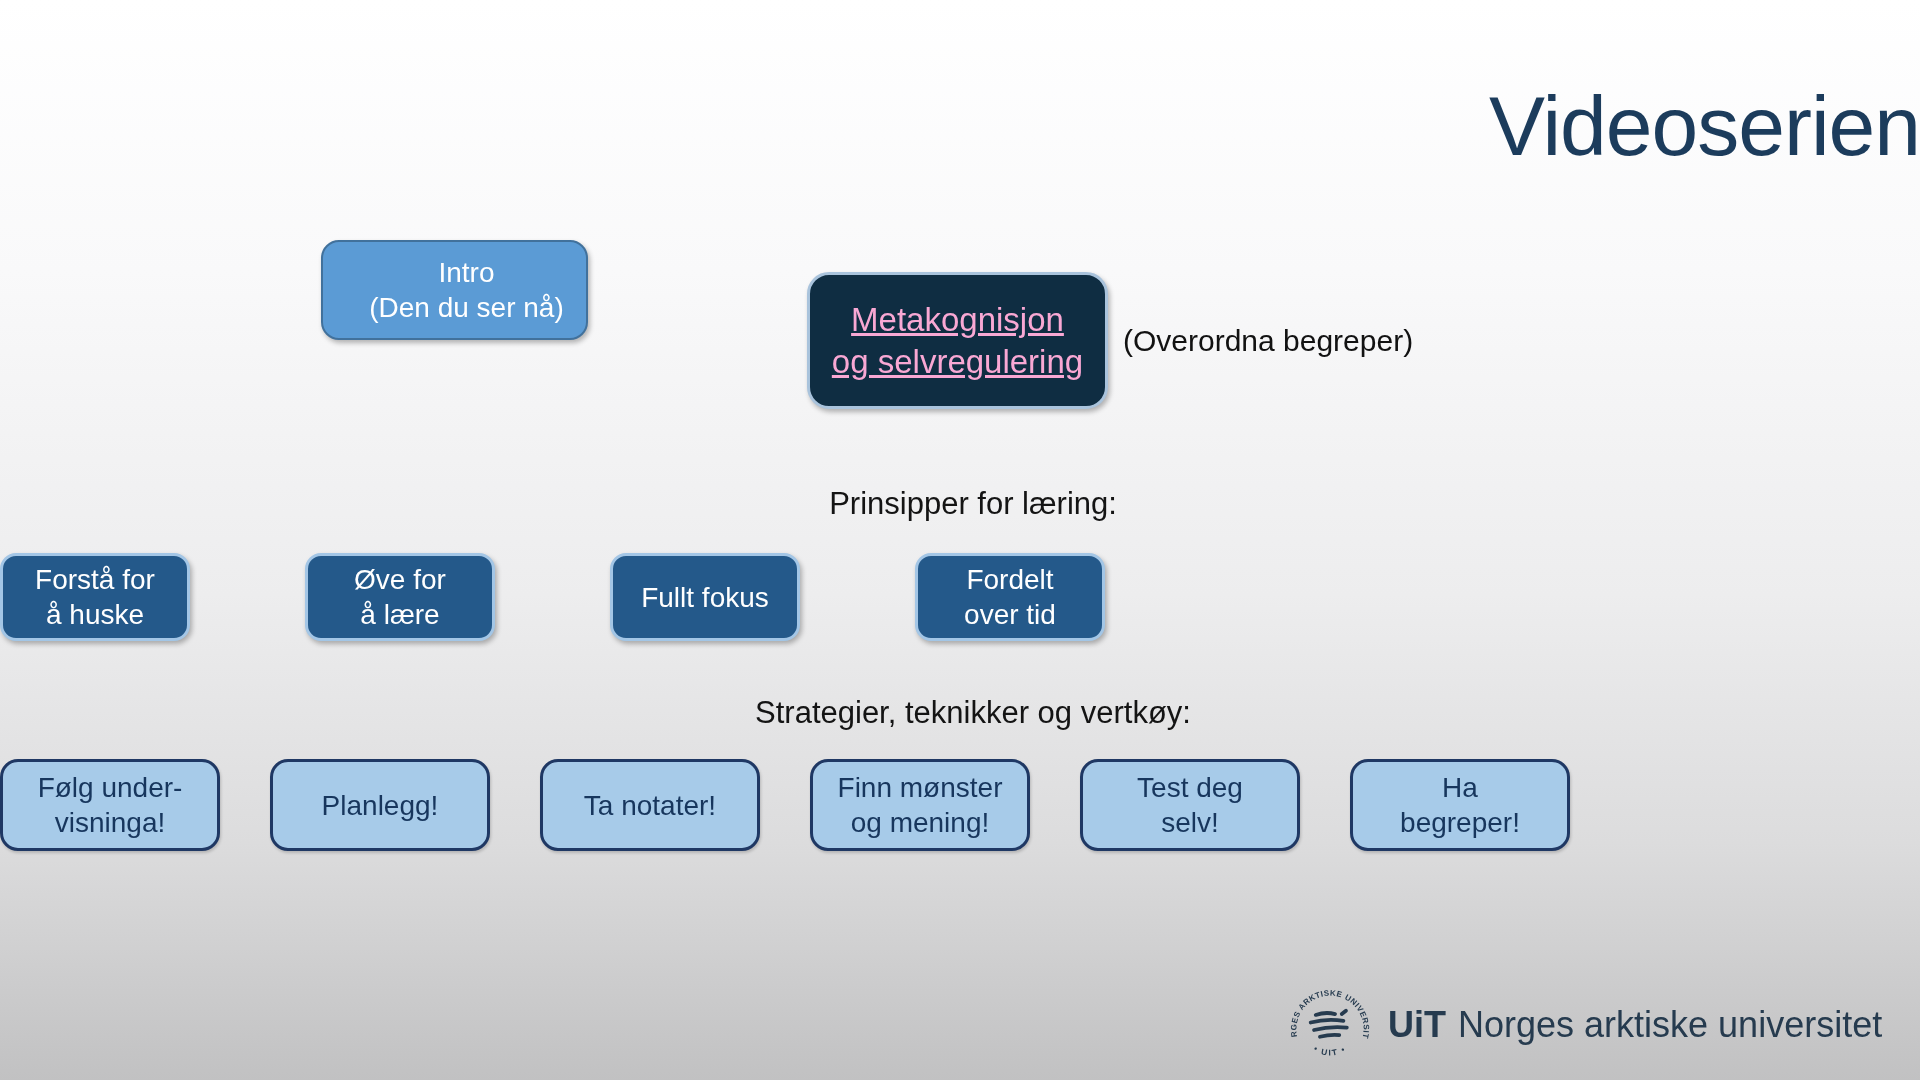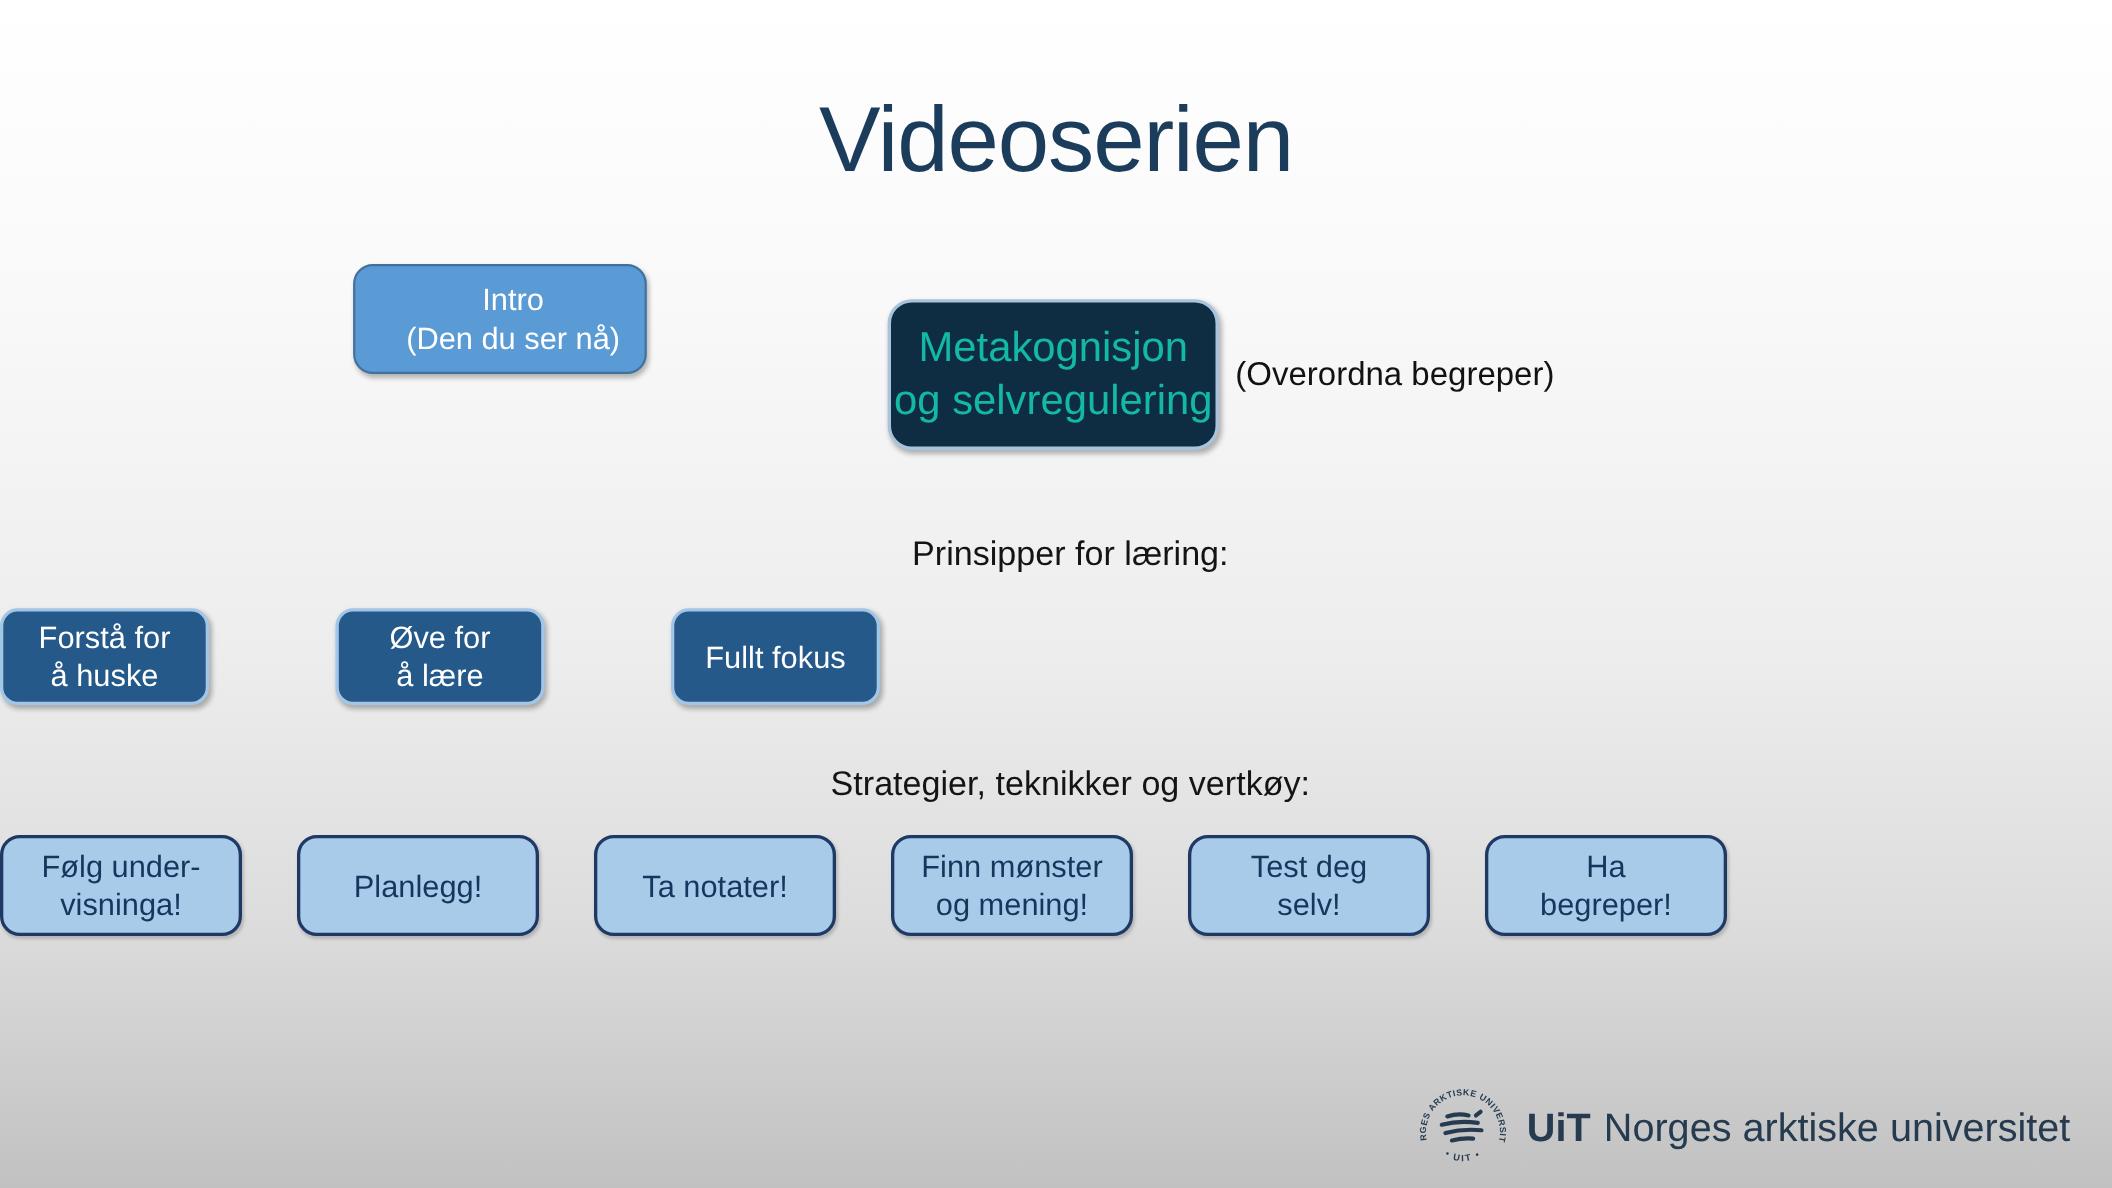--- a/index.html
+++ b/index.html
@@ -19,38 +19,38 @@
   body{
     width:1920px;height:1080px;overflow:hidden;
     font-family:"Liberation Sans", sans-serif;
   }
   .slide{
     position:relative;width:1920px;height:1080px;overflow:hidden;
     background:linear-gradient(180deg,#FFFFFF 0%,#F9F9FA 25%,#EDEDEE 55%,#DCDCDD 78%,#C1C1C2 100%);
   }
   .title{
     position:absolute;top:78px;left:0;width:100%;
-    margin:0;text-align:center;font-weight:400;
+    margin:0;text-align:right;font-weight:400;
     font-size:84px;letter-spacing:-1px;color:var(--title-text);
   }
   .box{
     position:absolute;display:flex;align-items:center;justify-content:center;
     text-align:center;box-sizing:border-box;
     box-shadow:2px 3px 5px rgba(0,0,0,0.28);
   }
   .box-text{white-space:pre-line;line-height:1.25;}
   .intro{
     left:321px;top:240px;width:267px;height:100px;border-radius:18px;
     background:var(--intro-fill);border:2px solid var(--intro-border);
     color:#FFFFFF;font-size:28px;padding-left:24px;
   }
   .meta{
     left:807px;top:272px;width:301px;height:137px;border-radius:22px;
     background:var(--meta-fill);border:3px solid var(--meta-border);
-    color:#14b8a6;font-size:38px;
+    color:#f9a8d4;font-size:33px;text-decoration:underline;
   }
   .meta-caption{
     position:absolute;left:1123px;top:272px;height:137px;
     display:flex;align-items:center;
     font-size:30px;color:#121212;
   }
   .heading{
     position:absolute;left:0;width:100%;text-align:center;
     font-size:31px;color:#141414;padding-left:13px;
   }
@@ -113,20 +113,24 @@
       <span class="box-text">Forstå for
 å huske</span>
     </div>
     <div class="box principle">
       <span class="box-text">Øve for
 å lære</span>
     </div>
     <div class="box principle">
       <span class="box-text">Fullt fokus</span>
     </div>
+    <div class="box principle">
+      <span class="box-text">Fordelt
+over tid</span>
+    </div>
   </div>
 
   <div class="heading strategies-heading">Strategier, teknikker og vertkøy:</div>
 
   <div class="row strategies-row">
     <div class="box strategy">
       <span class="box-text">Følg under-
 visninga!</span>
     </div>
     <div class="box strategy">

